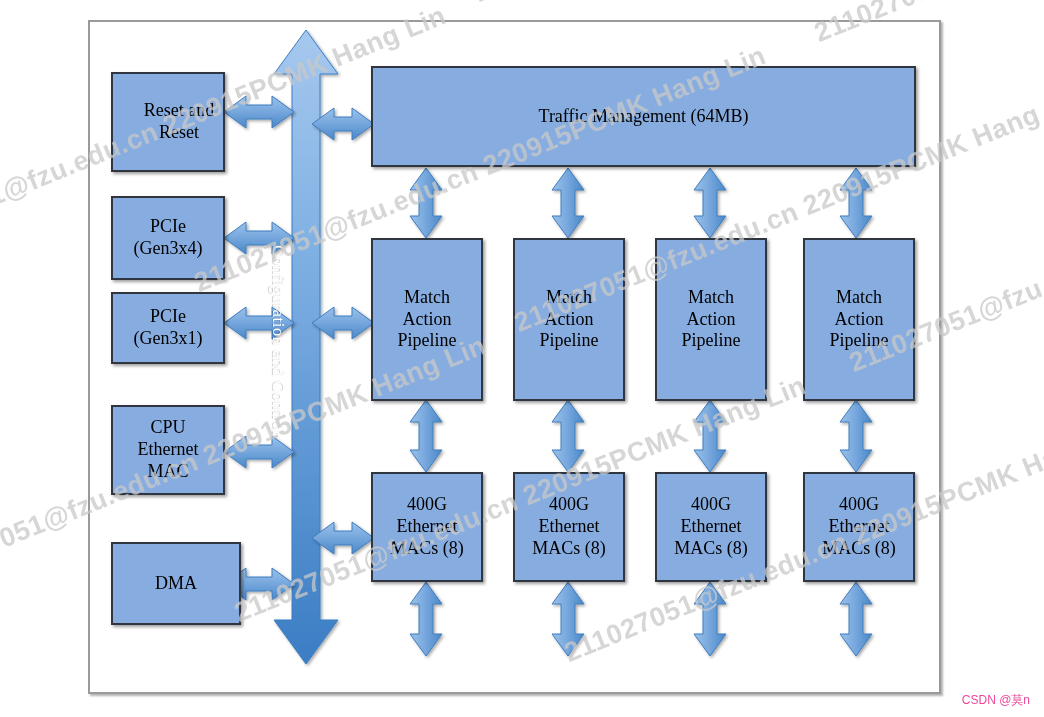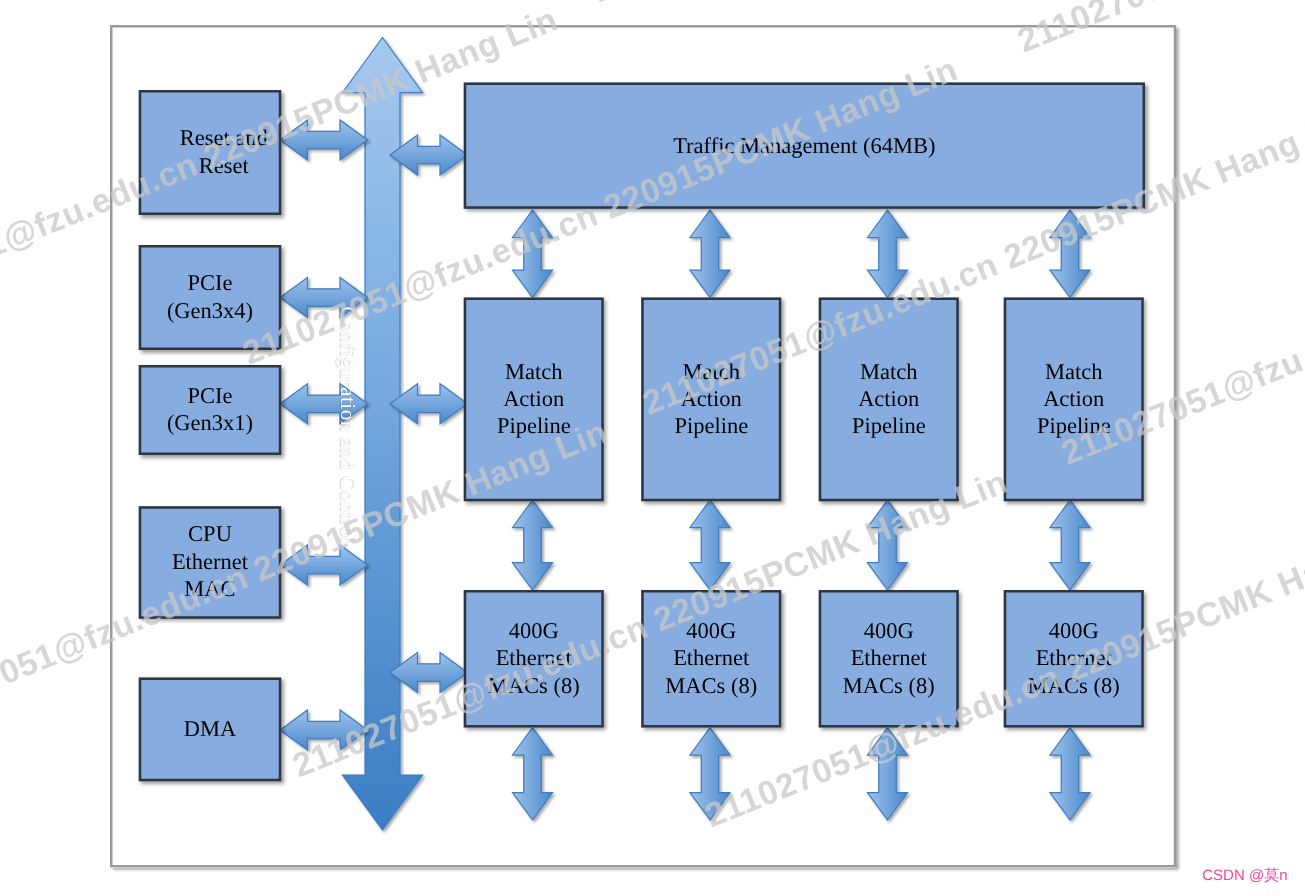--- a/index.html
+++ b/index.html
@@ -226,21 +226,21 @@
   </div>
 
   <div class="blk" style="left:111px; top:405px; width:114px; height:90px;">
     <div>
       <span>CPU</span>
       <span>Ethernet</span>
       <span>MAC</span>
     </div>
   </div>
 
-  <div class="blk" style="left:111px; top:542px; width:114px; height:83px;">
+  <div class="blk" style="left:111px; top:542px; width:130px; height:83px;">
     <div>
       <span>DMA</span>
     </div>
   </div>
 
   <div class="blk" style="left:371px; top:66px; width:545px; height:101px;">
     <span>Traffic Management (64MB)</span>
   </div>
 
   <div class="blk" style="left:371px; top:238px; width:112px; height:163px;">

